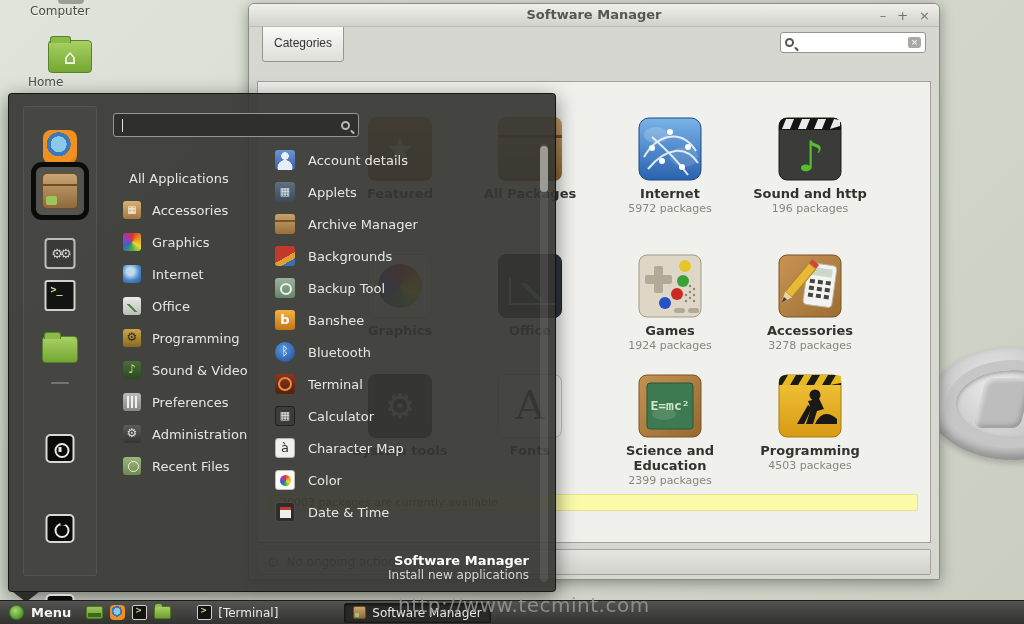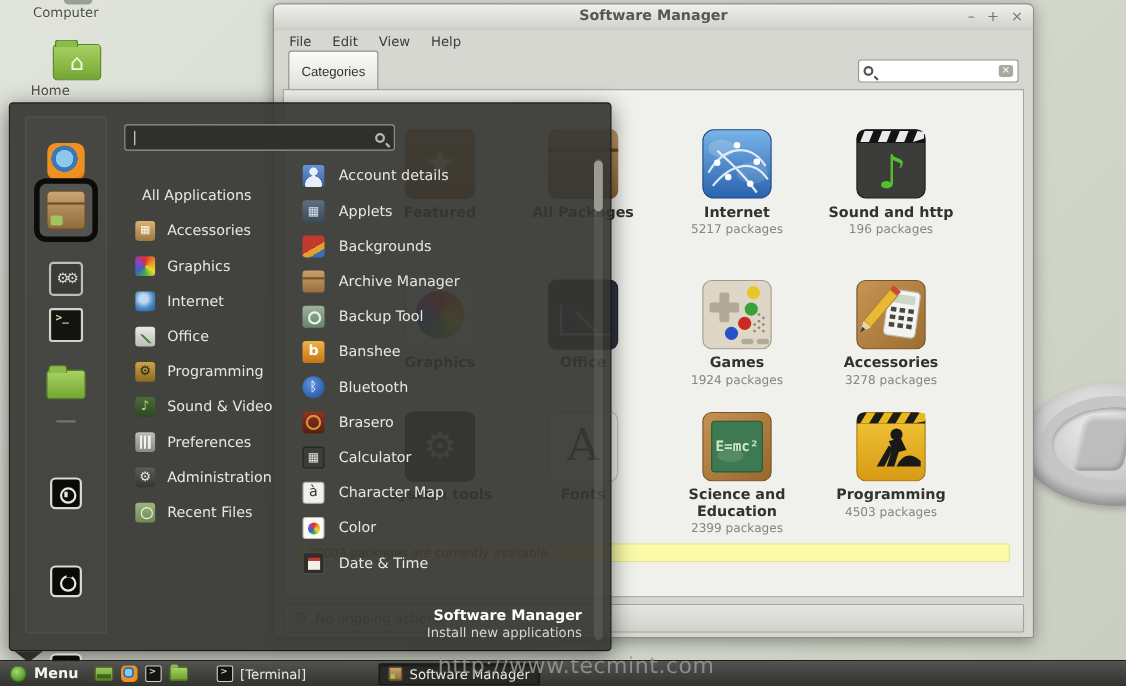--- a/index.html
+++ b/index.html
@@ -251,26 +251,20 @@
 
 <div class="sm-window">
   <div class="sm-titlebar">
     <div class="sm-title">Software Manager</div>
     <div class="win-btns">
       <span class="win-btn">–</span>
       <span class="win-btn">+</span>
       <span class="win-btn">×</span>
     </div>
   </div>
-  <div class="sm-menubar">
-    <span class="sm-menu-item">File</span>
-    <span class="sm-menu-item">Edit</span>
-    <span class="sm-menu-item">View</span>
-    <span class="sm-menu-item">Help</span>
-  </div>
   <div class="sm-toolbar">
     <button class="categories-btn">Categories</button>
     <div class="sm-search">
       <span class="mag"></span>
       <span class="sm-search-value"></span>
       <span class="clear-icon"></span>
     </div>
   </div>
 
   <div class="sm-content">
@@ -306,21 +300,21 @@
           <g fill="#fff">
             <circle cx="14" cy="31" r="3"></circle>
               <circle cx="32" cy="15" r="3"></circle>
               <circle cx="50" cy="30" r="3"></circle>
             <circle cx="24" cy="44" r="3"></circle>
               <circle cx="44" cy="50" r="3"></circle>
           </g>
         </svg>
       </div>
       <div class="tile-label">Internet</div>
-      <div class="tile-count">5217 packages</div>
+      <div class="tile-count">5972 packages</div>
     </div>
 
     <div class="tile" style="left:486px;top:35px;">
       <div class="tile-icon">
         <svg viewBox="0 0 64 64" width="64" height="64">
           <rect x="1" y="1" width="62" height="62" rx="8" fill="#3b3b39" stroke="#1e1e1c"></rect>
           <path d="M1 13 L63 13 L63 9 Q63 1 55 1 L9 1 Q1 1 1 9 Z" fill="#141414"></path>
           <g fill="#e9e9e9">
             <polygon points="8,2 16,2 12,12 4,12"></polygon>
             <polygon points="24,2 32,2 28,12 20,12"></polygon>
@@ -546,42 +540,42 @@
   <div class="app-list">
     <div class="app-item">
       <span class="aicon ai-account"></span>
       <span class="app-label">Account details</span>
     </div>
     <div class="app-item">
       <span class="aicon ai-applets"></span>
       <span class="app-label">Applets</span>
     </div>
     <div class="app-item">
+      <span class="aicon ai-archive"></span>
+      <span class="app-label">Archive Manager</span>
+    </div>
+    <div class="app-item">
       <span class="aicon ai-backgrounds"></span>
       <span class="app-label">Backgrounds</span>
     </div>
     <div class="app-item">
-      <span class="aicon ai-archive"></span>
-      <span class="app-label">Archive Manager</span>
-    </div>
-    <div class="app-item">
       <span class="aicon ai-backup"></span>
       <span class="app-label">Backup Tool</span>
     </div>
     <div class="app-item">
       <span class="aicon ai-banshee"></span>
       <span class="app-label">Banshee</span>
     </div>
     <div class="app-item">
       <span class="aicon ai-bluetooth"></span>
       <span class="app-label">Bluetooth</span>
     </div>
     <div class="app-item">
       <span class="aicon ai-brasero"></span>
-      <span class="app-label">Brasero</span>
+      <span class="app-label">Terminal</span>
     </div>
     <div class="app-item">
       <span class="aicon ai-calculator"></span>
       <span class="app-label">Calculator</span>
     </div>
     <div class="app-item">
       <span class="aicon ai-charmap"></span>
       <span class="app-label">Character Map</span>
     </div>
     <div class="app-item">

